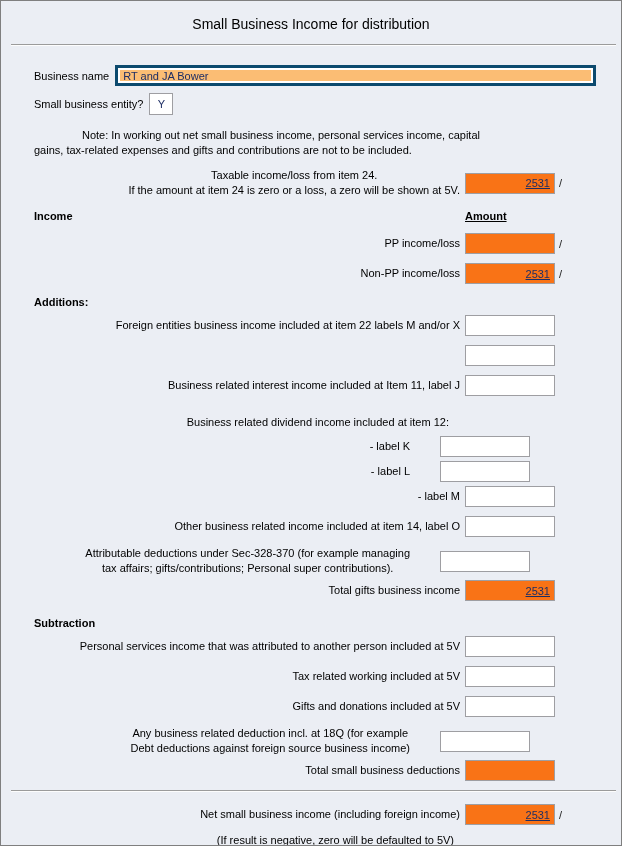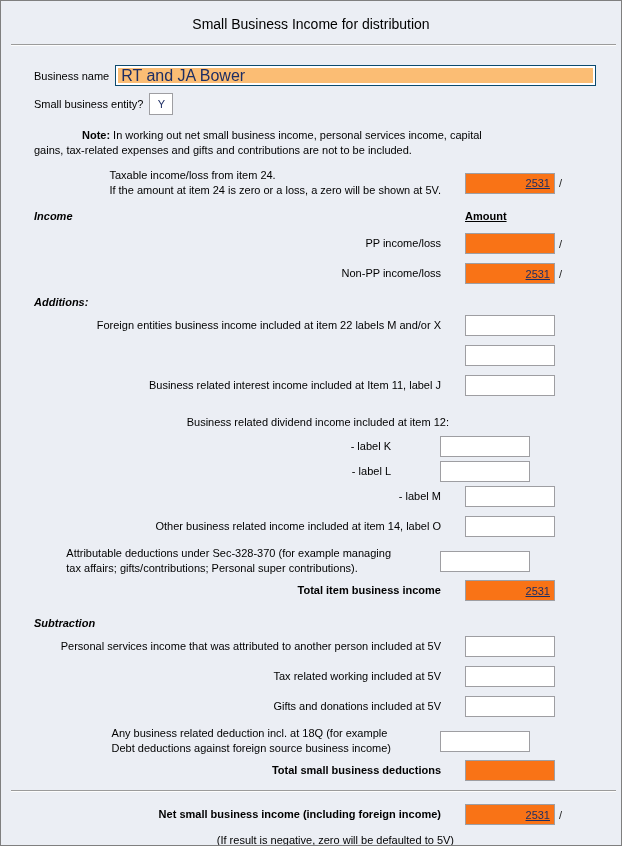--- a/index.html
+++ b/index.html
@@ -5,21 +5,21 @@
   * { margin:0; padding:0; box-sizing:border-box; }
   html,body { width:622px; height:846px; }
   body {
     font-family:"Liberation Sans", sans-serif;
     font-size:11px;
     color:#000;
     background:#ebeef4;
     border:1px solid #7f7f7f;
     overflow:hidden;
   }
-  .b { font-weight:bold;padding-left:48px; }
+  .b { font-weight:normal;padding-left:48px; }
 
   .title {
     text-align:center;
     font-size:14px;
     padding-top:10px;
     line-height:26px;
   }
   .etched {
     height:2px;
     border-top:1px solid #9b9b9b;
@@ -33,26 +33,26 @@
   .biz-row {
     display:flex; align-items:center;
     margin-top:19px;
     padding-right:0;
   }
   .biz-row .lbl { white-space:nowrap; margin-right:6px; }
   .biz-input {
     flex:1;
     height:21px;
     margin-right:-27px;      
-    border:1px solid #0c4a6e;
+    border:3px solid #0c4a6e;
     background:#fbbd74;
     box-shadow:inset 0 0 0 2px #fff;
     padding:0 5px;
     font-family:"Liberation Sans", sans-serif;
-    font-size:16px;
+    font-size:11px;
     color:#1e2e64;
   }
   .entity-row { display:flex; align-items:center; margin-top:7px; }
   .entity-row .lbl { margin-right:6px; }
   .entity-input {
     width:24px; height:22px;
     border:1px solid #9e9ea2;
     background:#fff;
     text-align:center;
     font-family:"Liberation Sans", sans-serif;
@@ -64,43 +64,43 @@
   .note .b { margin-right:3px; }
 
   
   .num-row {
     display:flex;
     justify-content:flex-end;
     align-items:center;
     margin-bottom:9px;
   }
   .num-row .lbl {
-    text-align:left;
+    text-align:center;
     line-height:15px;
-    margin-right:24px;
+    margin-right:5px;
     max-width:430px;
   }
   .field-slot { width:90px; flex:none; }
   .slash-slot { width:14px; flex:none; padding-left:4px; color:#222; }
   .field {
     width:90px; height:21px;
     border:1px solid #9e9ea2;
     text-align:right;
     padding:0 4px;
     font-family:"Liberation Sans", sans-serif;
     font-size:11px;
     color:#1e2e64;
   }
   .field.white { background:#ffffff; }
   .field.ro {
     background:#f97316;
     display:flex; align-items:center; justify-content:flex-end;text-decoration:underline;
   }
 
-  .sec-head { font-weight:bold;font-style:italic; }
+  .sec-head { font-weight:bold; }
   .headers-row {
     display:flex; justify-content:space-between; align-items:center;
     margin-top:12px; margin-bottom:11px;
   }
   .headers-row .amount-wrap { display:flex; }
   .headers-row .amount {
     width:90px; text-align:left; font-weight:bold;text-decoration:underline;
   }
   .headers-row .pad14 { width:14px; }
 
@@ -242,21 +242,21 @@
         <div>Attributable deductions under Sec-328-370 (for example managing</div>
         <div>tax affairs; gifts/contributions; Personal super contributions).</div>
       </div>
       <div class="field-slot">
         <input class="field white" type="text" value="" style="">
       </div>
       <div class="slash-slot"></div>
     </div>
 
     <div class="num-row">
-      <div class="lbl b">Total item business income</div>
+      <div class="lbl b">Total gifts business income</div>
       <div class="field-slot">
         <div class="field ro">2531</div>
       </div>
       <div class="slash-slot"></div>
     </div>
 
     <div class="sec-head mt16 mb7">Subtraction</div>
 
     <div class="num-row">
       <div class="lbl">Personal services income that was attributed to another person included at 5V</div>

